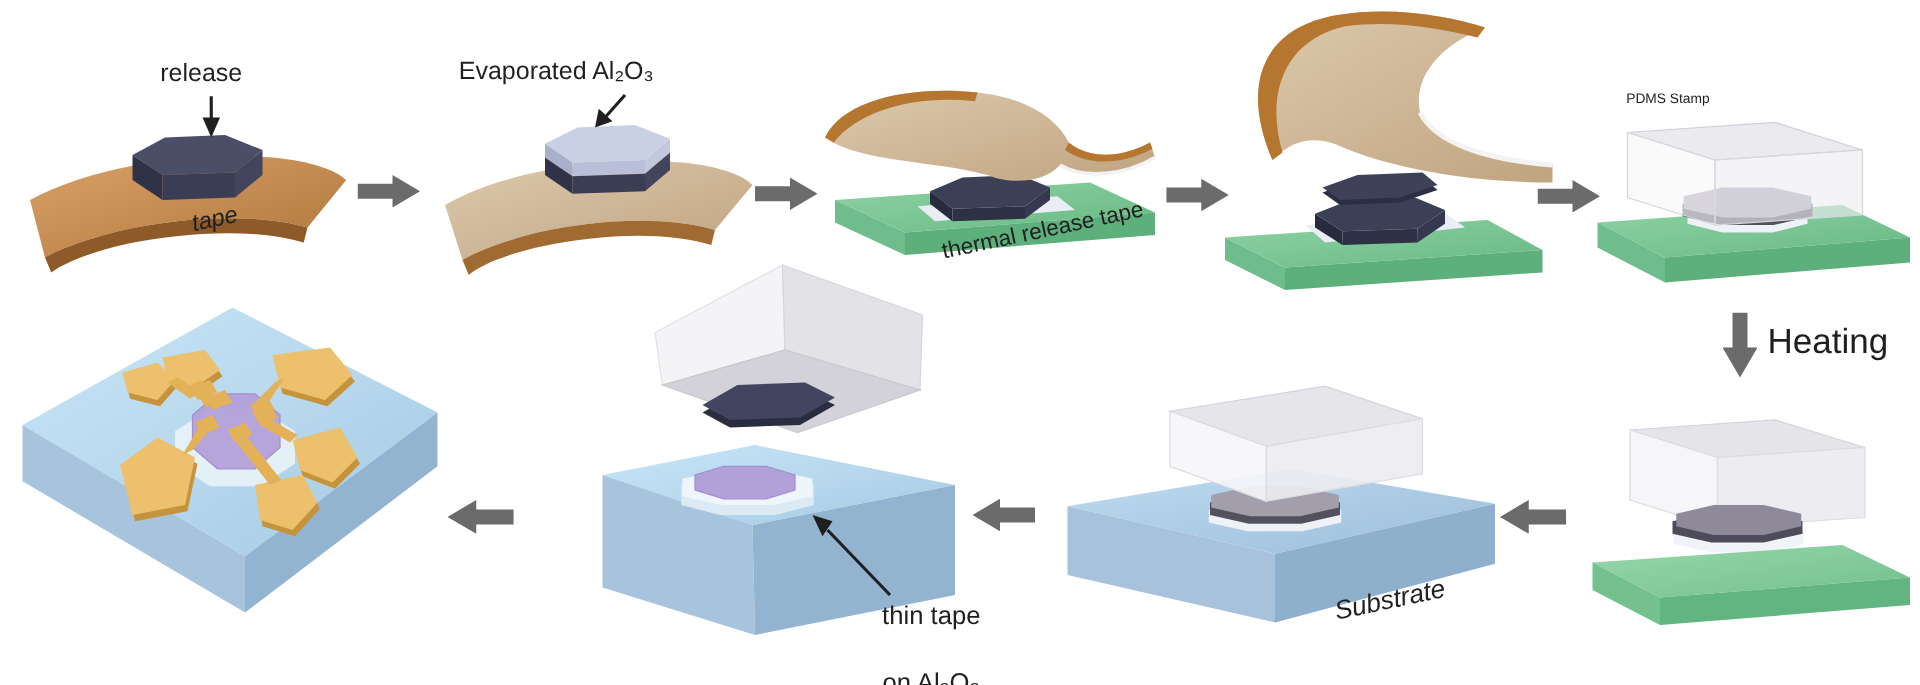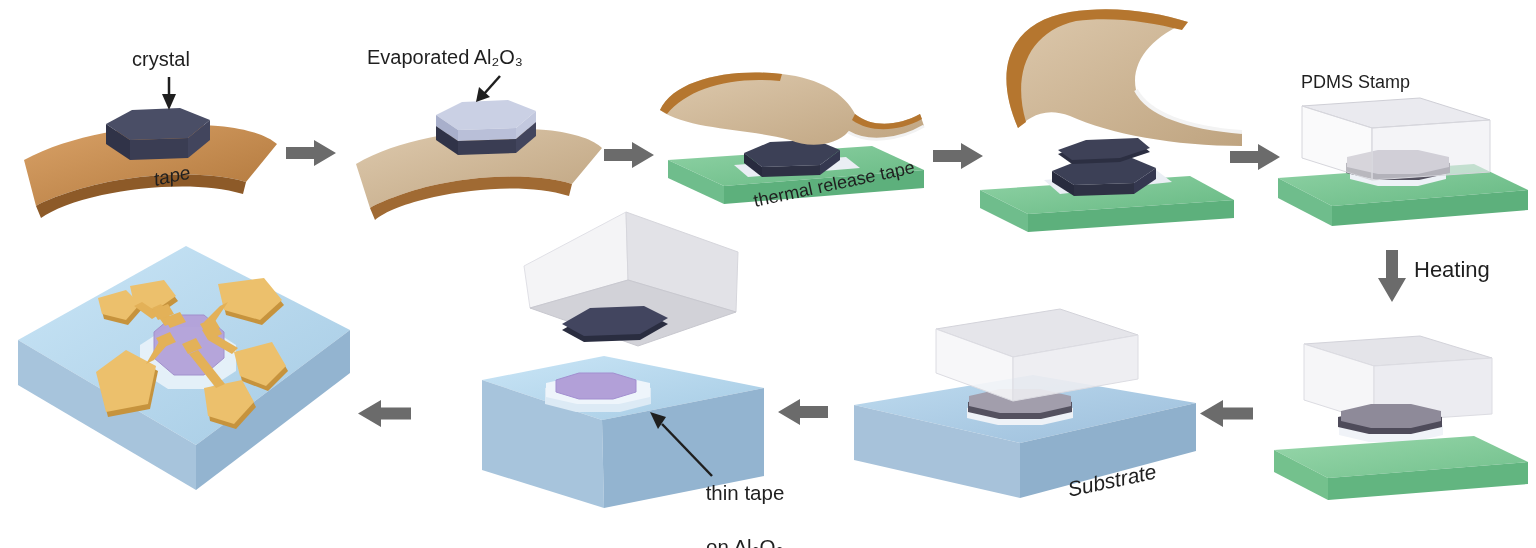--- a/index.html
+++ b/index.html
@@ -4,22 +4,22 @@
 <style>
   html,body{margin:0;padding:0;background:#fff;}
   .canvas{position:relative;width:1536px;height:548px;background:#ffffff;overflow:hidden;
           font-family:"Liberation Sans","DejaVu Sans",sans-serif;color:#1f1f1f;}
   .panel,.flow-arrow,.lbl{position:absolute;}
   .lbl{white-space:nowrap;color:#1f1f1f;line-height:1.1;}
   .lbl-crystal{left:96px;top:48px;width:130px;text-align:center;font-size:20px;}
   .lbl-tape{left:154px;top:170px;font-size:19px;font-style:italic;transform:rotate(-12deg);transform-origin:left center;}
   .lbl-evap{left:367px;top:46px;width:230px;text-align:left;font-size:20px;}
   .lbl-trt{left:754px;top:192px;font-size:18px;transform:rotate(-12deg);transform-origin:left center;}
-  .lbl-pdms{left:1301px;top:73px;font-size:18px;}
-  .lbl-heating{left:1414px;top:258px;font-size:22px;}
+  .lbl-pdms{left:1301px;top:73px;font-size:11px;}
+  .lbl-heating{left:1414px;top:258px;font-size:28px;}
   .lbl-substrate{left:1068px;top:478px;font-size:21px;font-style:italic;transform:rotate(-12deg);transform-origin:left center;}
   .lbl-thinflake1{left:688px;top:482px;width:114px;text-align:center;font-size:20.5px;}
   .lbl-thinflake2{left:688px;top:536px;width:114px;text-align:center;font-size:20.5px;}
   svg{display:block;}
 </style>
 </head>
 <body>
 
 <div class="canvas">
 
@@ -310,21 +310,21 @@
     <svg width="50" height="26" viewBox="0 0 50 26">
         <polygon points="50,7 22,7 22,0 0,13 22,26 22,19 50,19" fill="#6b6b6b"></polygon>
       </svg>
   </div>
   <div class="flow-arrow" style="left:358px;top:400px">
     <svg width="53" height="27" viewBox="0 0 53 27">
         <polygon points="53,7.5 23,7.5 23,0 0,13.5 23,27 23,19.5 53,19.5" fill="#6b6b6b"></polygon>
       </svg>
   </div>
 
-  <div class="lbl lbl-crystal">crystal</div>
+  <div class="lbl lbl-crystal">release</div>
   <div class="lbl lbl-tape">tape</div>
   <div class="lbl lbl-evap">Evaporated Al₂O₃</div>
   <div class="lbl lbl-trt">thermal release tape</div>
   <div class="lbl lbl-pdms">PDMS Stamp</div>
   <div class="lbl lbl-heating">Heating</div>
   <div class="lbl lbl-substrate">Substrate</div>
   <div class="lbl lbl-thinflake1">thin tape</div>
   <div class="lbl lbl-thinflake2">on Al₂O₃</div>
 
 </div>

